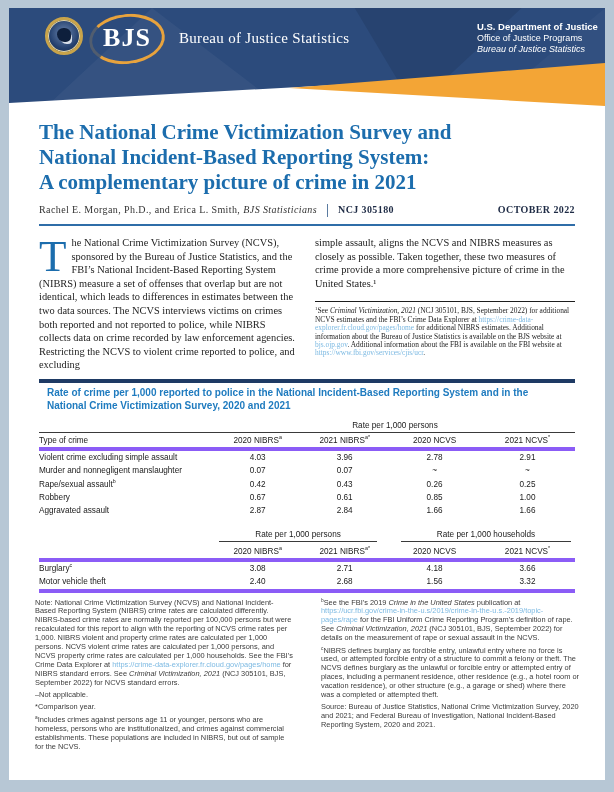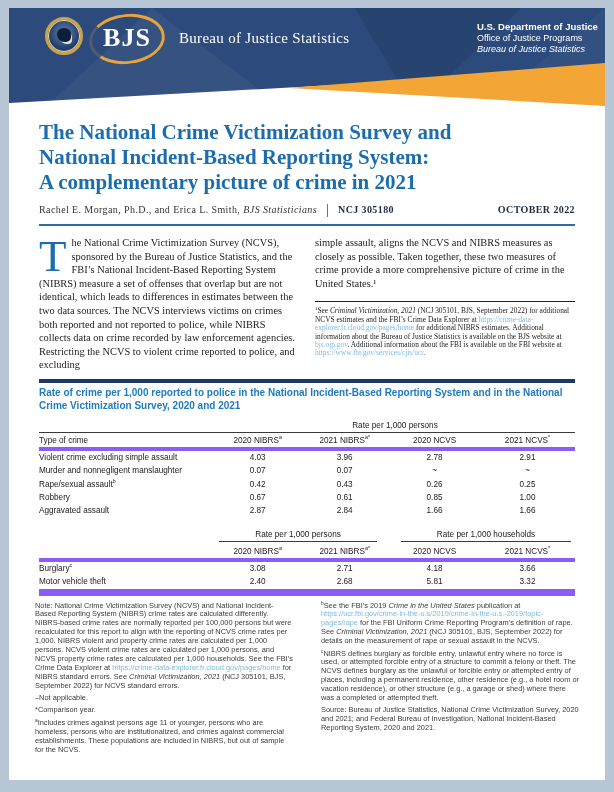--- a/index.html
+++ b/index.html
@@ -87,36 +87,36 @@
     font-family:"Liberation Serif","DejaVu Serif",serif;
     font-size:45px;line-height:36px;padding:2px 5px 0 0;
   }
   .fn-rule{border:0;border-top:1px solid #1d1d1d;margin:11px 0 5px;}
   .footnote{font-size:7.4px;line-height:8.4px;color:#1d1d1d;}
   
   .table-block{margin:0 30px;}
   .navy-bar{height:4px;background:#1E3A64;margin-top:5px;}
   .table-title{
     color:#1F7BBF;font-weight:bold;font-size:10px;line-height:12.5px;
-    margin:4px 0 7px;
+    margin:4px 8px 7px;
   }
   table.rates{width:100%;border-collapse:collapse;font-size:8.2px;color:#1a1a1a;}
   table.rates col.c-stub{width:176px;}
   table.rates td,table.rates th{padding:2.2px 2px;text-align:center;font-weight:normal;vertical-align:bottom;}
   table.rates .stub{text-align:left;padding-left:0;}
   .r-span1 td{border-bottom:1px solid #3a3a3a;}
   .r-head td,.r-head th{border-bottom:4px solid #8b5cf6;}
   .r-head th{font-weight:bold;}
   .lead td{font-weight:bold;}
   .sub .stub{padding-left:10px;}
   .r-gap td{height:6px;padding:0;}
   .grp{border-bottom:1px solid #3a3a3a;padding-bottom:2px;}
   .grp.persons{margin:0 10px 0 2px;}
   .grp.households{margin:0 2px 0 10px;}
-  .r-last td{border-bottom:7px solid #8b5cf6;}
+  .r-last td{border-bottom:4px solid #8b5cf6;}
   
   .notes{
     margin:6px 26px 0;display:grid;grid-template-columns:1fr 1fr;column-gap:28px;
     font-size:7.4px;line-height:8.9px;color:#3b3b3b;
   }
   .notes p{margin:0 0 3.5px;}
   
   .seg-link{color:#7CB9E2;}
   .seg-italic{font-style:italic;}
   .seg-sup{vertical-align:super;font-size:.65em;line-height:0;}
@@ -260,21 +260,21 @@
         <td class="stub"><span>Burglary</span><span class="seg-sup">c</span></td>
         <td>3.08</td>
         <td>2.71</td>
         <td>4.18</td>
         <td>3.66</td>
       </tr>
       <tr class="sub r-last">
         <td class="stub"><span>Motor vehicle theft</span></td>
         <td>2.40</td>
         <td>2.68</td>
-        <td>5.81</td>
+        <td>1.56</td>
         <td>3.32</td>
       </tr>
     </tbody>
       </table>
   </section>
 
   <section class="notes">
     <div>
       <p><span>Note: National Crime Victimization Survey (NCVS) and National Incident-Based Reporting System (NIBRS) crime rates are calculated differently. NIBRS-based crime rates are normally reported per 100,000 persons but were recalculated for this report to align with the reporting of NCVS crime rates per 1,000. NIBRS violent and property crime rates are calculated per 1,000 persons. NCVS violent crime rates are calculated per 1,000 persons, and NCVS property crime rates are calculated per 1,000 households. See the FBI’s Crime Data Explorer at </span><span class="seg-link">https://crime-data-explorer.fr.cloud.gov/pages/home</span><span> for NIBRS standard errors. See </span><span class="seg-italic">Criminal Victimization, 2021</span><span> (NCJ 305101, BJS, September 2022) for NCVS standard errors.</span></p>
       <p>–Not applicable.</p>

